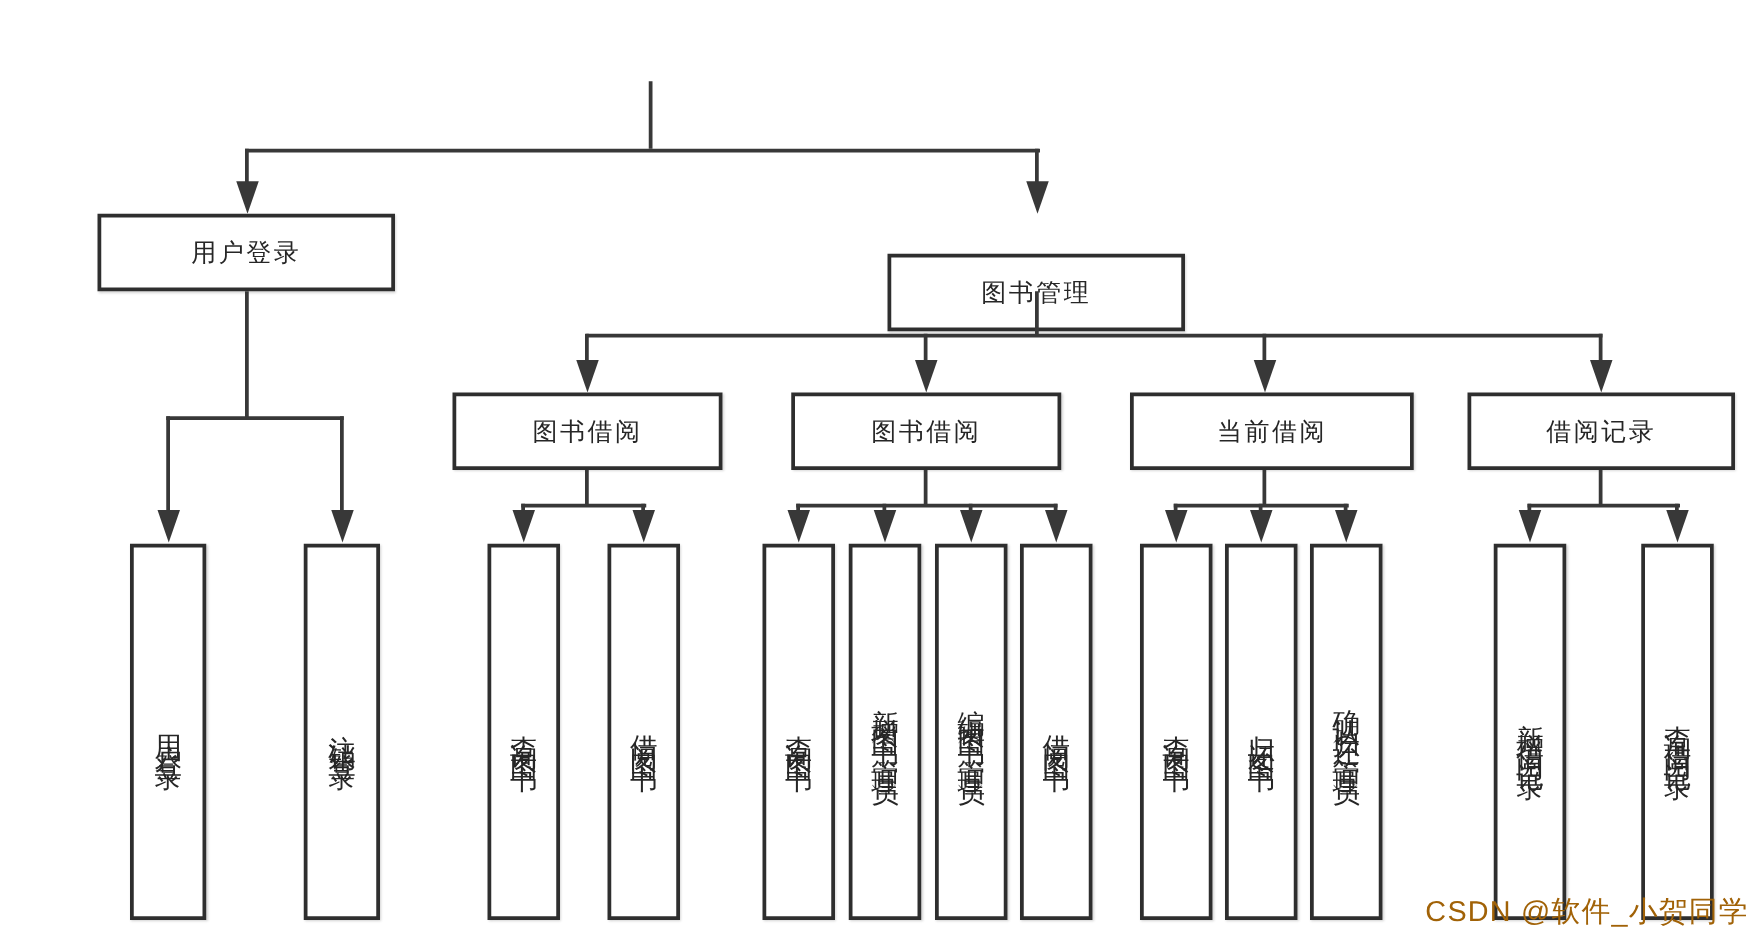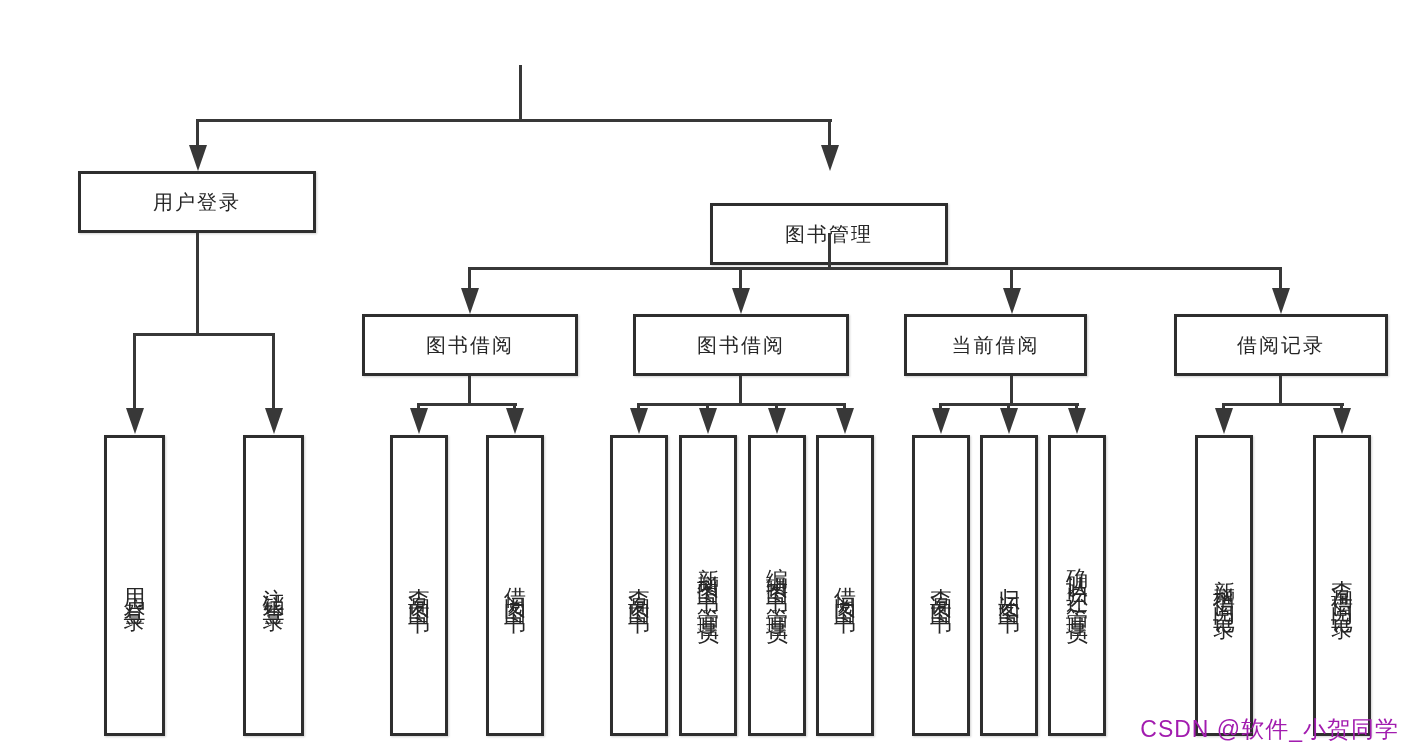--- a/index.html
+++ b/index.html
@@ -38,21 +38,21 @@
     position:absolute;width:0;height:0;
     border-left:9px solid transparent;
     border-right:9px solid transparent;
     border-top:26px solid var(--line);
   }
   .watermark{
     position:absolute;
     right:6px;bottom:2px;
     font-size:23px;
     letter-spacing:1px;
-    color:#a21caf;
+    color:#a16207;
   }
 </style>
 </head>
 <body>
 
 <div id="stage">
 
 
   <div class="vline" style="left:519px;top:65px;height:54px;"></div>
   <div class="hline" style="left:196px;top:119px;width:636px;"></div>
@@ -77,21 +77,21 @@
   <div class="arrow" style="left:461px;top:288px;"></div>
   <div class="vline" style="left:739px;top:267px;height:23px;"></div>
   <div class="arrow" style="left:732px;top:288px;"></div>
   <div class="vline" style="left:1010px;top:267px;height:23px;"></div>
   <div class="arrow" style="left:1003px;top:288px;"></div>
   <div class="vline" style="left:1279px;top:267px;height:23px;"></div>
   <div class="arrow" style="left:1272px;top:288px;"></div>
 
   <div class="box" style="left:362px;top:314px;width:216px;height:62px;">图书借阅</div>
   <div class="box" style="left:633px;top:314px;width:216px;height:62px;">图书借阅</div>
-  <div class="box" style="left:904px;top:314px;width:183px;height:62px;">当前借阅</div>
+  <div class="box" style="left:904px;top:314px;width:227px;height:62px;">当前借阅</div>
   <div class="box" style="left:1174px;top:314px;width:214px;height:62px;">借阅记录</div>
 
   <div class="vline" style="left:468px;top:376px;height:29px;"></div>
   <div class="hline" style="left:417px;top:403px;width:100px;"></div>
   <div class="vline" style="left:417px;top:403px;height:8px;"></div>
   <div class="arrow" style="left:410px;top:408px;"></div>
   <div class="vline" style="left:513px;top:403px;height:8px;"></div>
   <div class="arrow" style="left:506px;top:408px;"></div>
 
   <div class="vline" style="left:739px;top:376px;height:29px;"></div>

